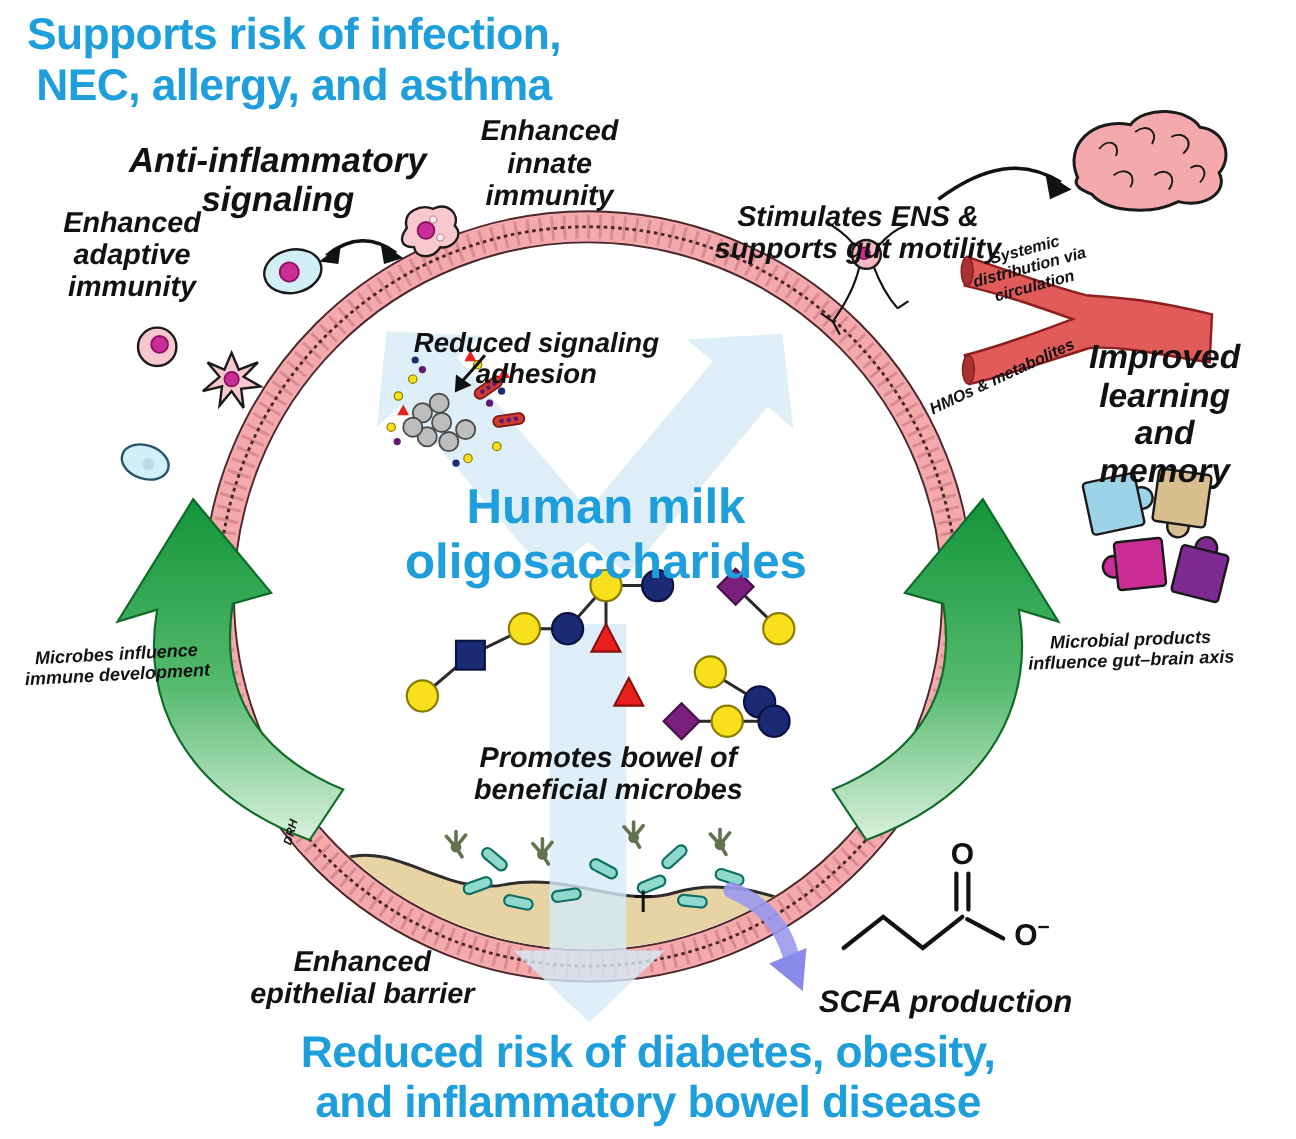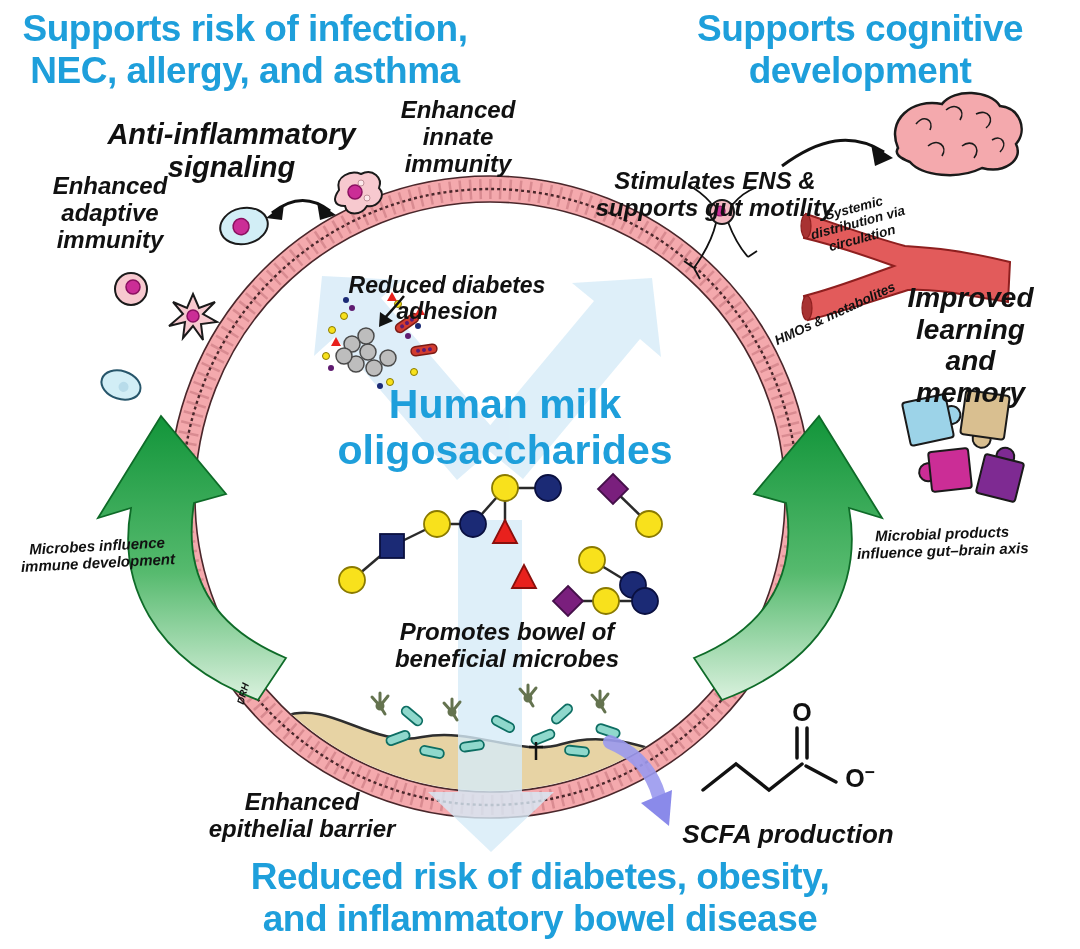--- a/index.html
+++ b/index.html
@@ -261,27 +261,25 @@
     <path d="M782,166 C820,138 852,132 884,152" stroke="#111" stroke-width="3" fill="none"></path>
     <polygon points="893,158 871,144 875,166" fill="#111"></polygon>
     <path d="M404,296 C396,306 390,312 384,319" stroke="#111" stroke-width="2.5" fill="none"></path>
     <polygon points="379,327 380,312 393,321" fill="#111"></polygon>
   </g>
 </svg>
 
 <div class="txt headline" style="left:0px;top:8px;width:490px;">Supports risk of infection,
 NEC, allergy, and asthma</div>
 
-<div class="txt headline" style="left:640px;top:8px;width:440px;">Supports cognitive
-development</div>
 
 <div class="txt headline" style="left:90px;top:856px;width:900px;">Reduced risk of diabetes, obesity,
 and inflammatory bowel disease</div>
 
-<div class="txt center-title" style="left:295px;top:382px;width:420px;text-align:center;">Human milk
+<div class="txt center-title" style="left:295px;top:400px;width:420px;text-align:center;">Human milk
 oligosaccharides</div>
 
 <div class="txt blacklbl" style="left:30px;top:172px;width:160px;font-size:24px;">Enhanced
 adaptive
 immunity</div>
 
 <div class="txt blacklbl" style="left:104px;top:118px;width:255px;font-size:29px;">Anti-inflammatory
 signaling</div>
 
 <div class="txt blacklbl" style="left:388px;top:96px;width:140px;font-size:24px;">Enhanced
@@ -289,21 +287,21 @@
 immunity</div>
 
 <div class="txt blacklbl" style="left:575px;top:130px;width:280px;font-size:24px;margin-top:37px;">Stimulates ENS &amp;
 supports gut motility</div>
 
 
 <div class="txt blacklbl" style="left:888px;top:282px;width:165px;font-size:28px;">Improved
 learning and
 memory</div>
 
-<div class="txt blacklbl" style="left:332px;top:272px;width:230px;font-size:23px;">Reduced diabetes
+<div class="txt blacklbl" style="left:332px;top:272px;width:230px;font-size:23px;">Reduced signaling
 adhesion</div>
 
 <div class="txt blacklbl" style="left:357px;top:618px;width:300px;font-size:24px;">Promotes bowel of
 beneficial microbes</div>
 
 <div class="txt blacklbl" style="left:182px;top:788px;width:240px;font-size:24px;">Enhanced
 epithelial barrier</div>
 
 <div class="txt blacklbl" style="left:668px;top:820px;width:240px;font-size:26px;">SCFA production</div>
 

